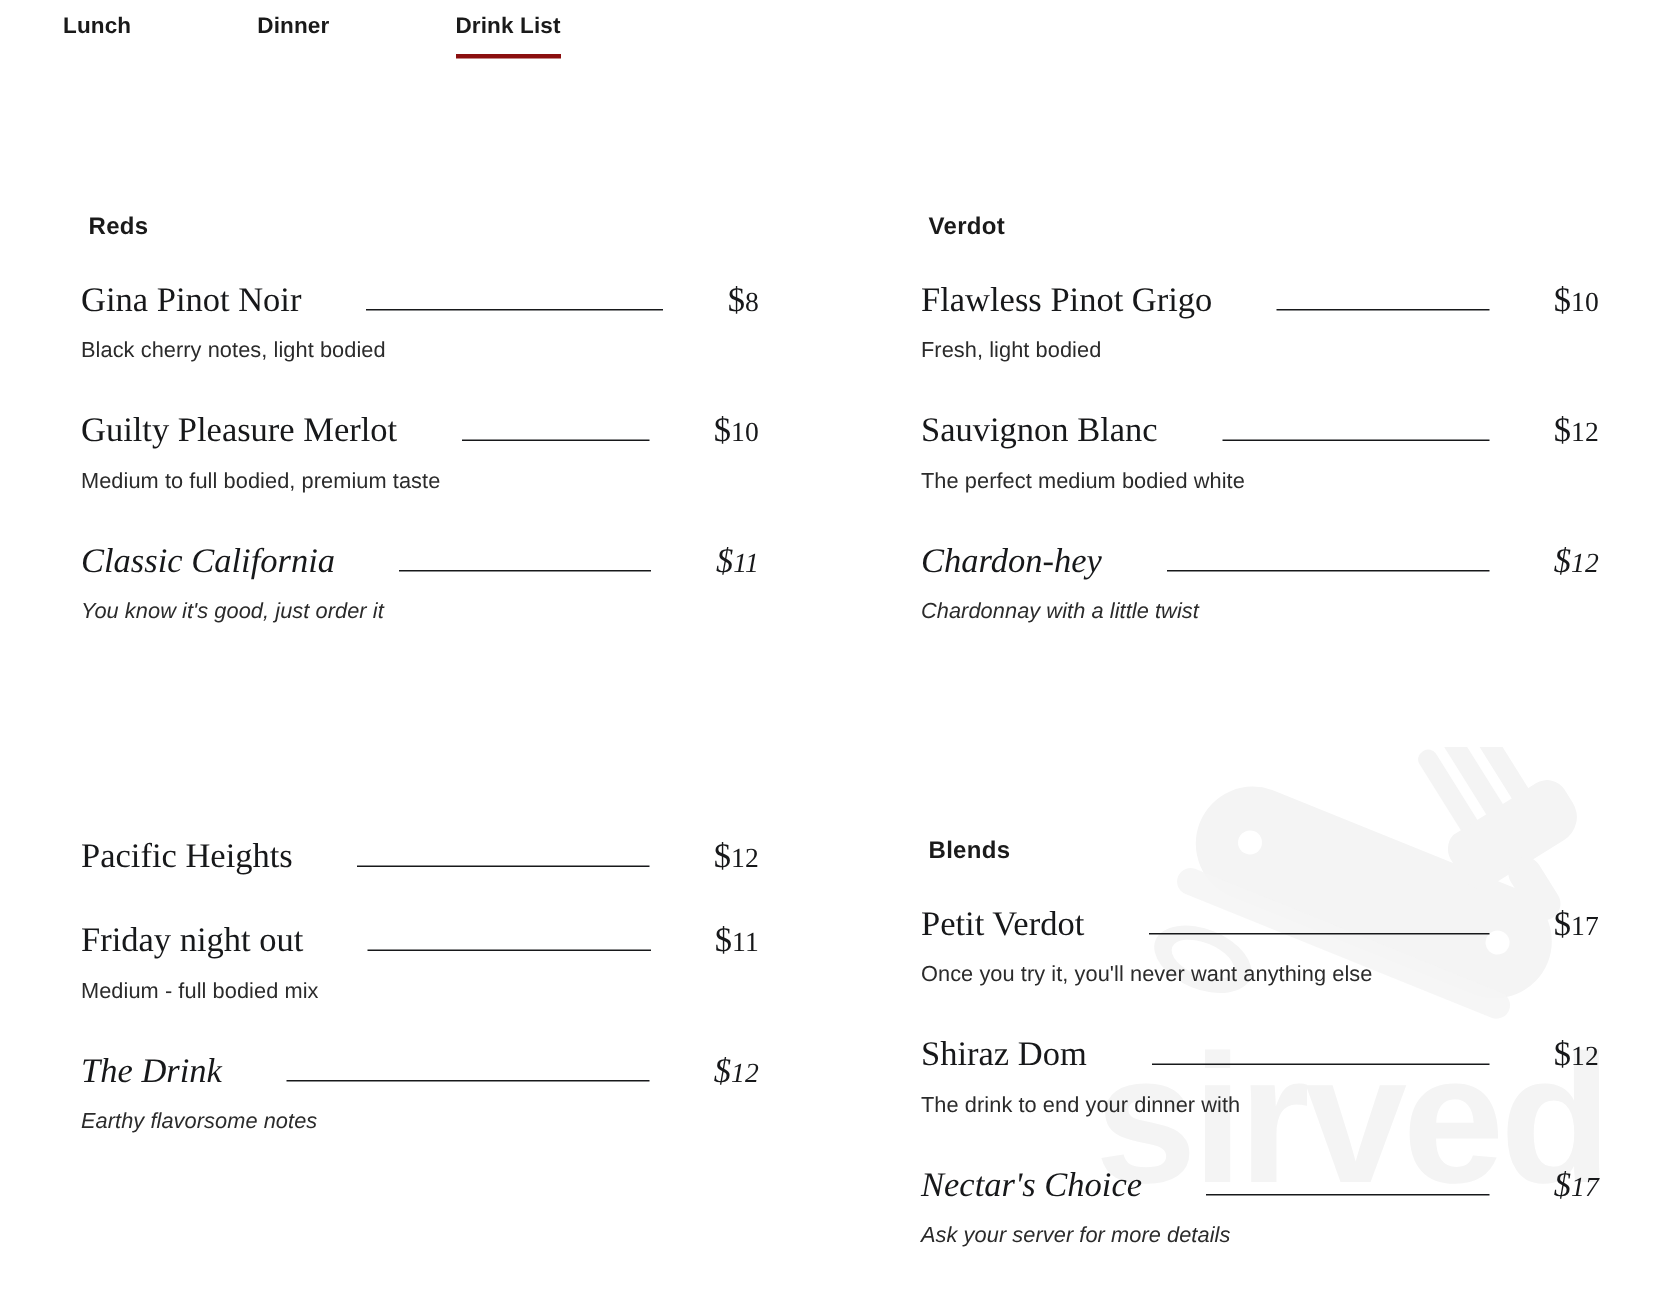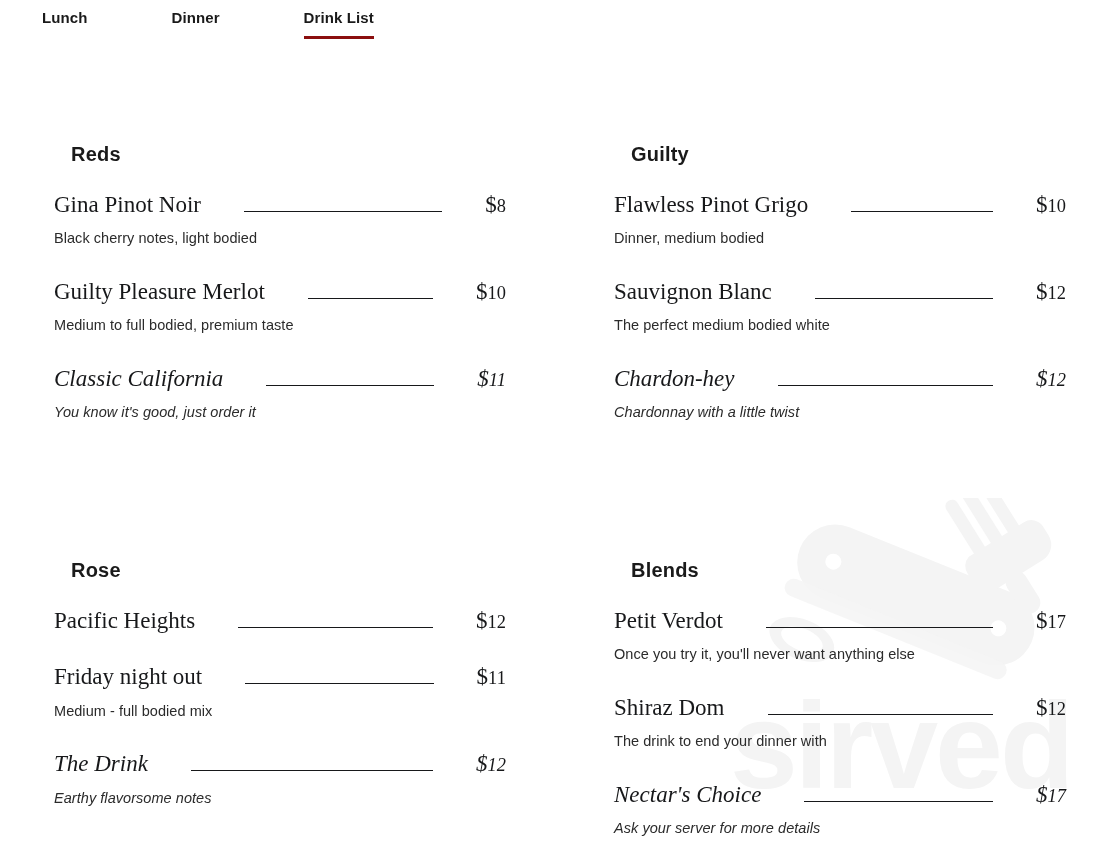--- a/index.html
+++ b/index.html
@@ -76,25 +76,25 @@
   .group {
     position: absolute;
     width: 452px;
   }
   .group.col-left  { left: 54px; }
   .group.col-right { left: 614px; }
   .group.row-top    { top: 142px; }
   .group.row-bottom { top: 558px; }
 
   .group-title {
-    font-size: 20px;
+    font-size: 16px;
     font-weight: bold;
     color: #1a1a1a;
     letter-spacing: 0.2px;
-    margin: 0 0 26px 17px;
+    margin: 0 0 26px 5px;
     line-height: 1.2;
   }
 
   .item { margin-bottom: 30px; }
   .item:last-child { margin-bottom: 0; font-style: italic; }
 
   .item-head {
     display: flex;
     align-items: baseline;
     width: 100%;
@@ -198,48 +198,47 @@
       <div class="item">
         <div class="item-head">
           <span class="item-name">Classic California</span>
           <span class="leader"></span>
           <span class="item-price"><span class="sym">$</span><span class="digits">11</span></span>
         </div>
         <div class="item-desc">You know it's good, just order it</div>
       </div>
     </div>
     <div class="group col-right row-top">
-      <div class="group-title">Guilty</div>
+      <div class="group-title">Verdot</div>
       <div class="item">
         <div class="item-head">
           <span class="item-name">Flawless Pinot Grigo</span>
           <span class="leader"></span>
           <span class="item-price"><span class="sym">$</span><span class="digits">10</span></span>
         </div>
-        <div class="item-desc">Dinner, medium bodied</div>
+        <div class="item-desc">Fresh, light bodied</div>
       </div>
       <div class="item">
         <div class="item-head">
           <span class="item-name">Sauvignon Blanc</span>
           <span class="leader"></span>
           <span class="item-price"><span class="sym">$</span><span class="digits">12</span></span>
         </div>
         <div class="item-desc">The perfect medium bodied white</div>
       </div>
       <div class="item">
         <div class="item-head">
           <span class="item-name">Chardon-hey</span>
           <span class="leader"></span>
           <span class="item-price"><span class="sym">$</span><span class="digits">12</span></span>
         </div>
         <div class="item-desc">Chardonnay with a little twist</div>
       </div>
     </div>
     <div class="group col-left row-bottom">
-      <div class="group-title">Rose</div>
       <div class="item">
         <div class="item-head">
           <span class="item-name">Pacific Heights</span>
           <span class="leader"></span>
           <span class="item-price"><span class="sym">$</span><span class="digits">12</span></span>
         </div>
       </div>
       <div class="item">
         <div class="item-head">
           <span class="item-name">Friday night out</span>

